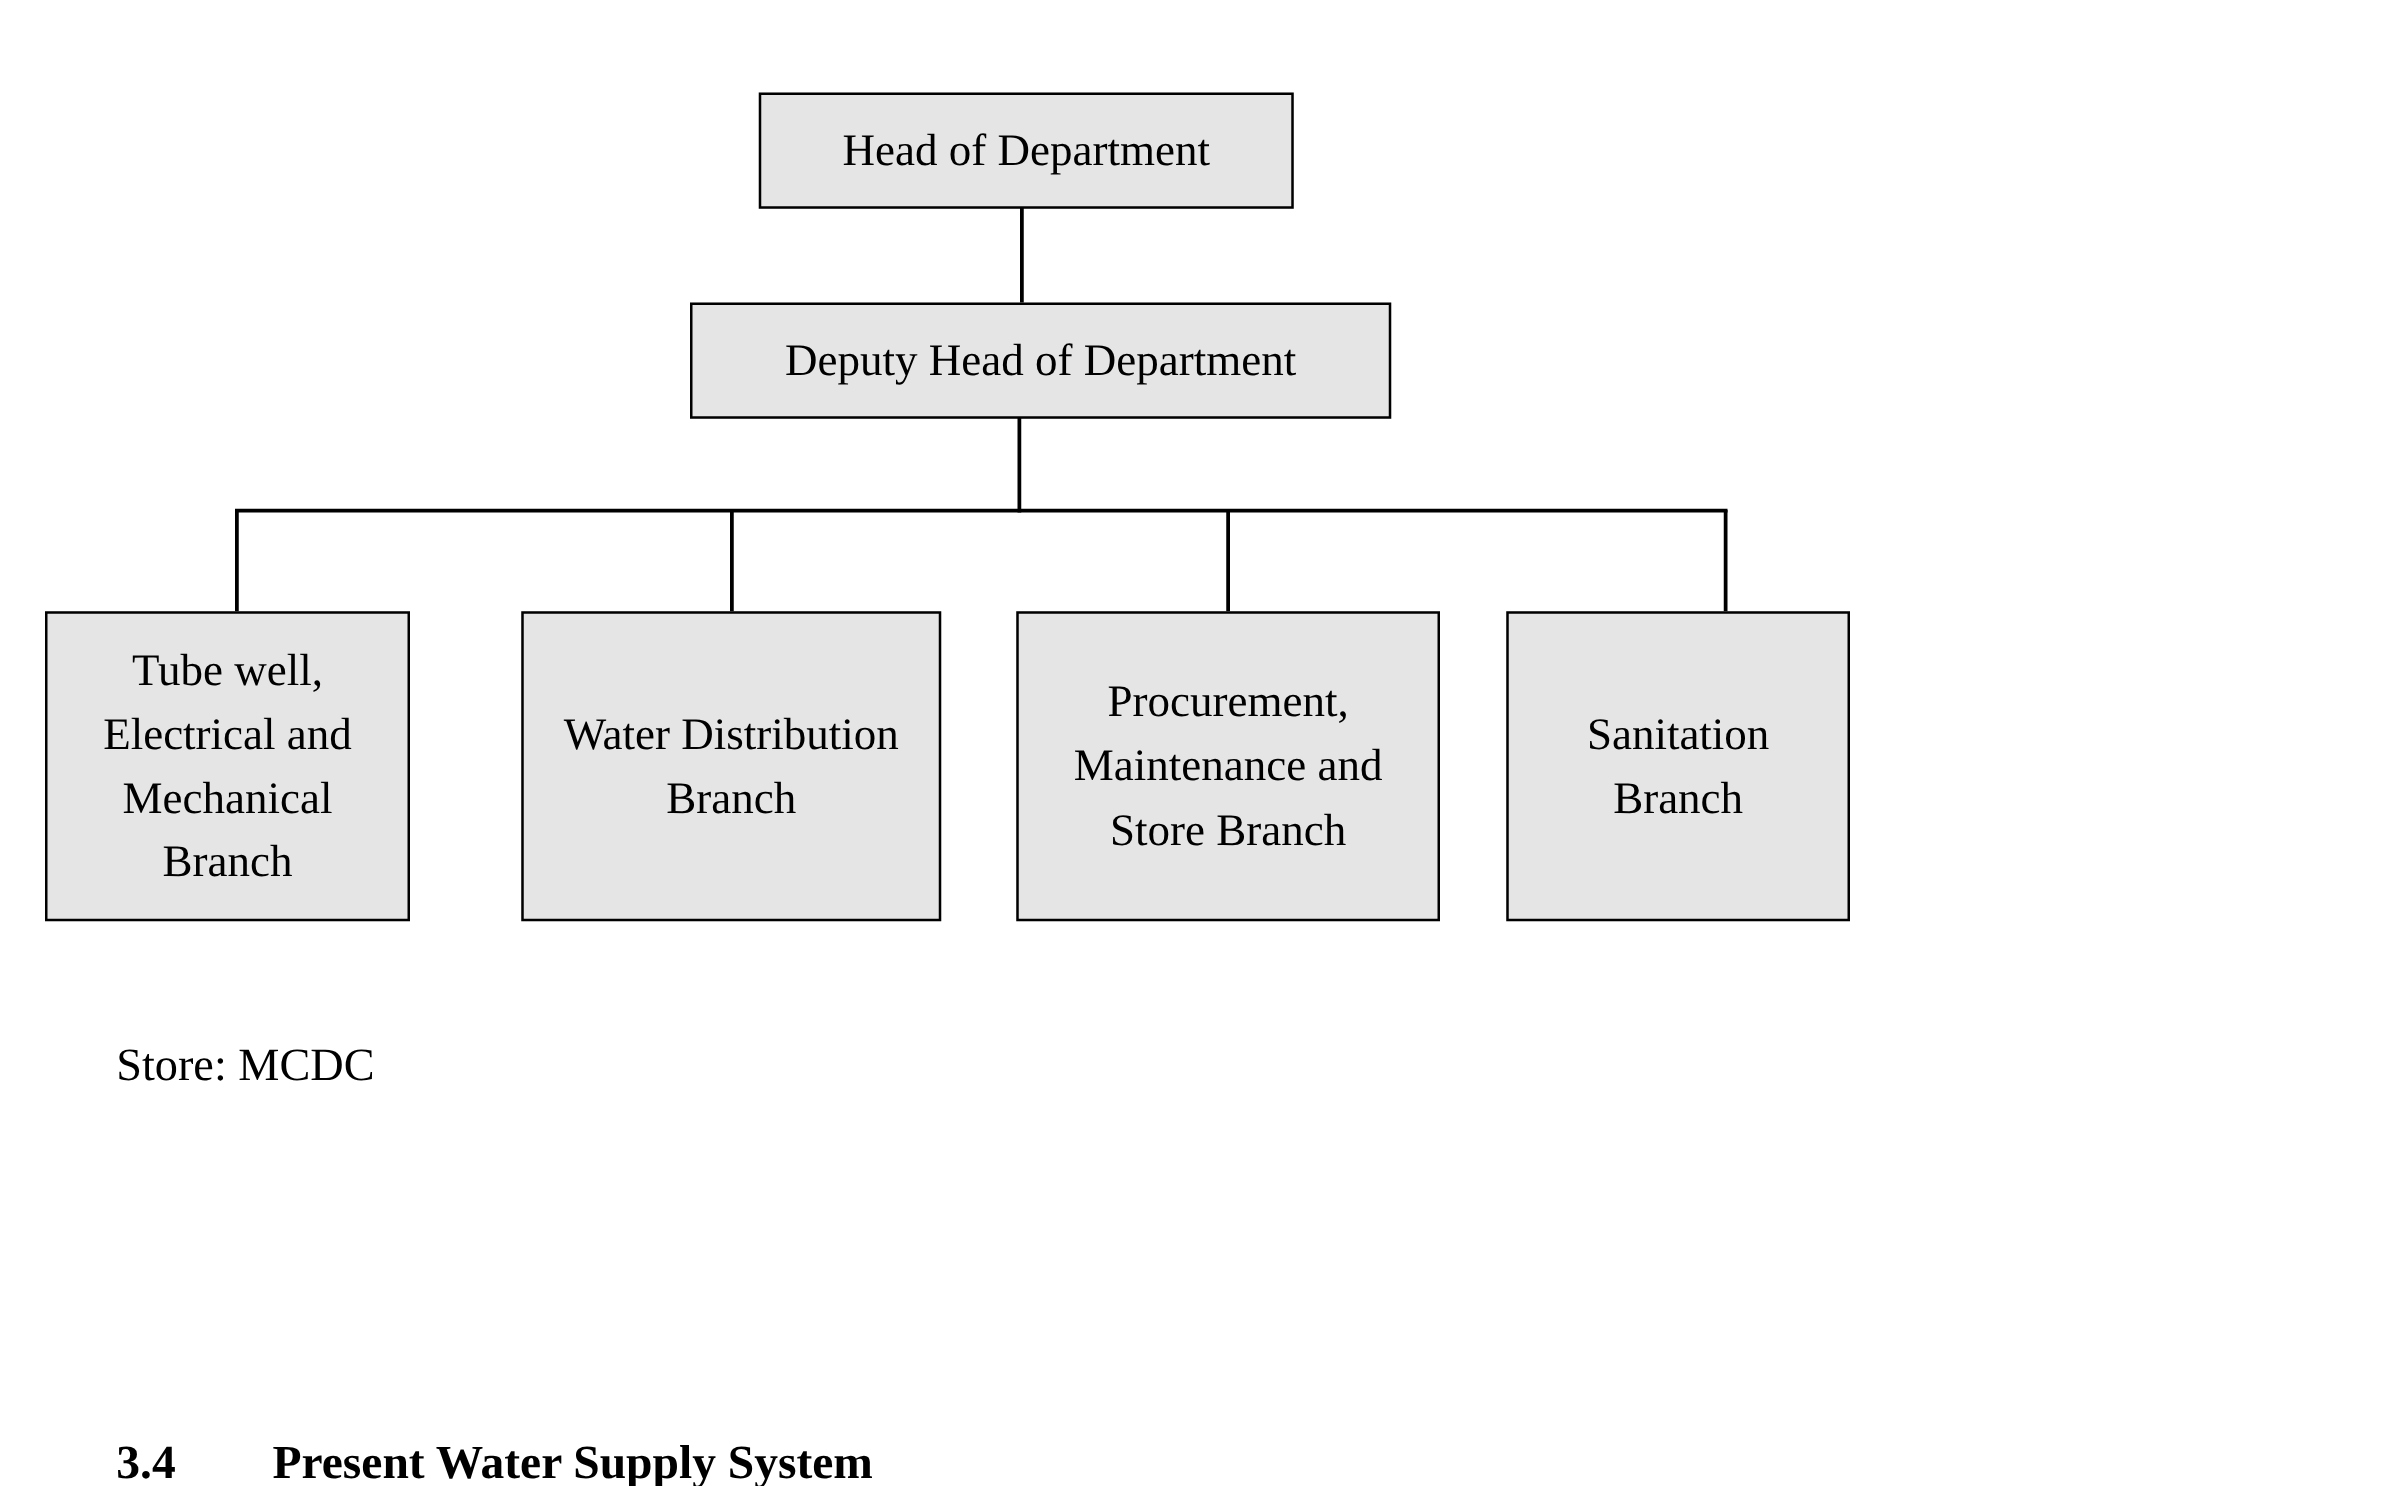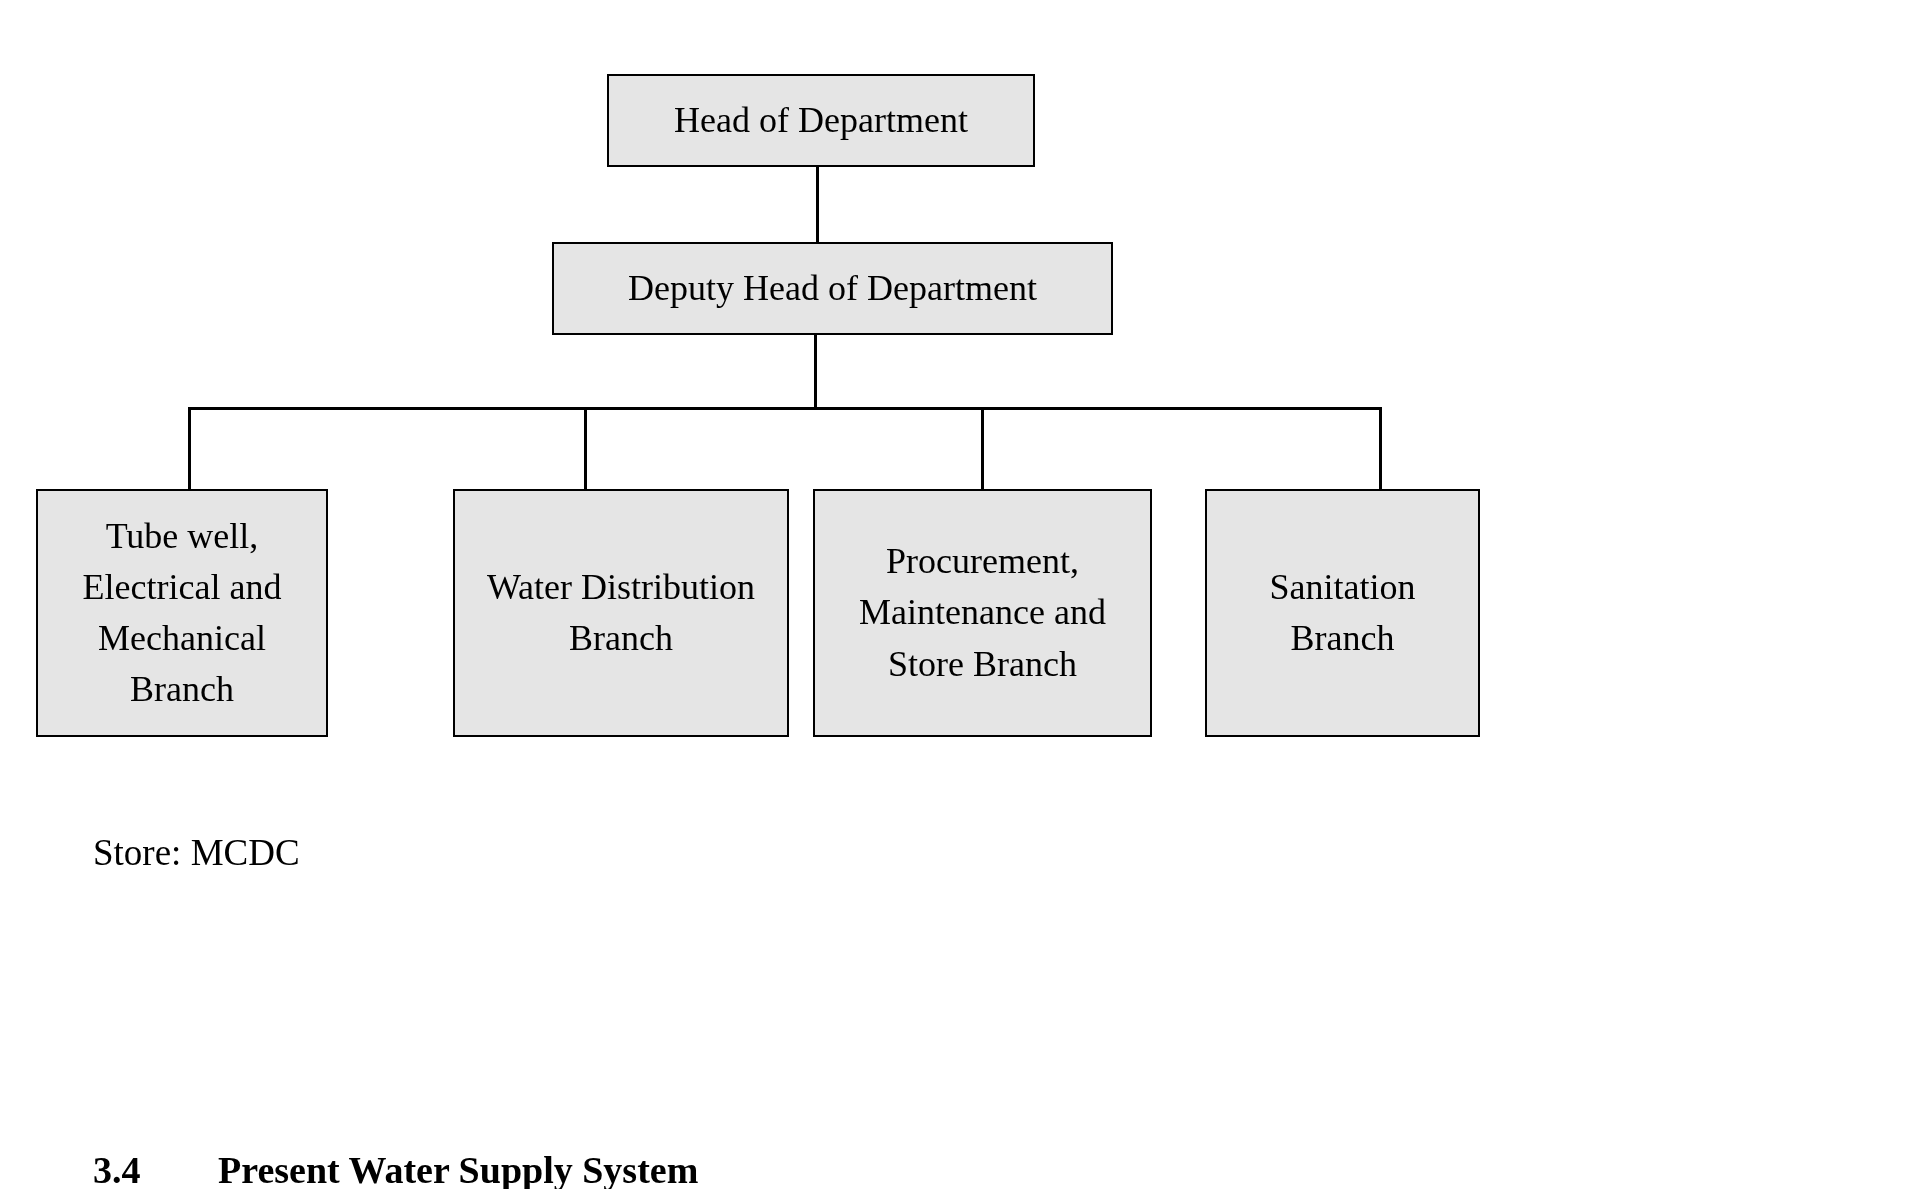--- a/index.html
+++ b/index.html
@@ -54,21 +54,21 @@
     width: 561px;
     height: 93px;
   }
 
   .leaf-box {
     top: 489px;
     height: 248px;
   }
 
   #box-leaf-0 { left: 20px;   width: 292px; margin-left: 16px; }
-  #box-leaf-1 { left: 417px;  width: 336px; margin-left: 36px; }
+  #box-leaf-1 { left: 417px;  width: 336px; }
   #box-leaf-2 { left: 813px;  width: 339px; }
   #box-leaf-3 { left: 1205px; width: 275px; }
 
   
   .connector {
     position: absolute;
     background: #000000;
   }
   .v-line { width: 3px; }
   .h-line { height: 3px; }

